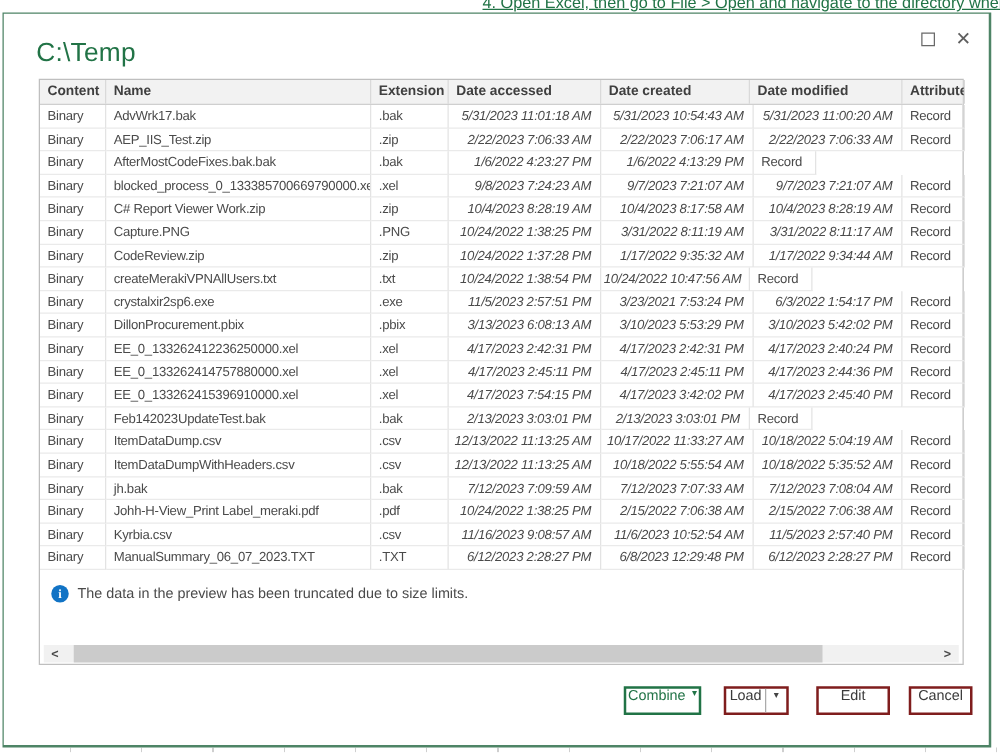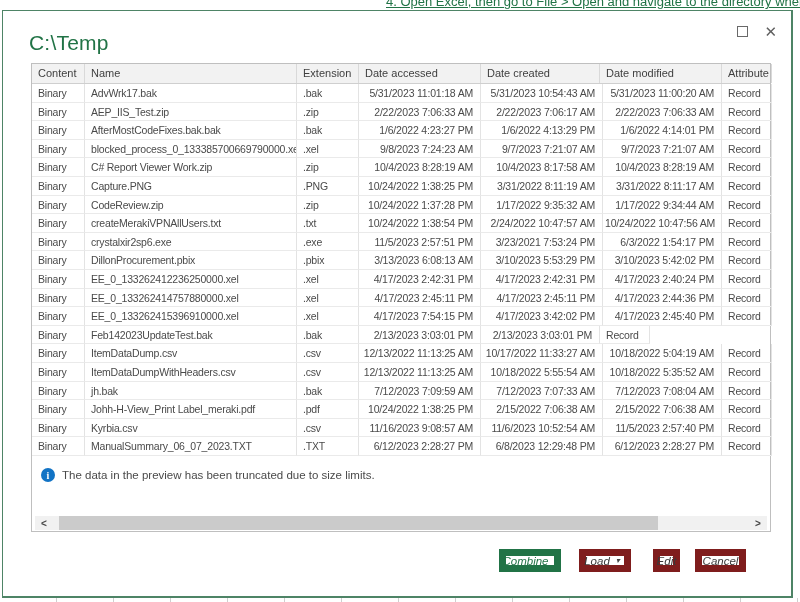--- a/index.html
+++ b/index.html
@@ -20,52 +20,52 @@
   .maxi { width:11px; height:11px; border:1px solid #696969; display:inline-block; }
   .close-x { font-size:15px; color:#5f5f5f; line-height:1; cursor:default; }
   .dlg-title { position:absolute; left:26px; top:20px; font-size:21px; font-weight:300;
                color:#217346; letter-spacing:0.2px; }
 
   
   .preview { position:absolute; left:28px; top:52px; width:740px; height:469px;
              border:1px solid #bfbfbf; background:#fff; }
   .thead, .trow { display:flex; width:100%; }
   .thead { height:20px; background:#f2f2f2; border-bottom:1px solid #cfcfcf; }
-  .hcell { font-size:11px; font-weight:normal; color:#3f3f3f; padding:3px 4px 0 6px;
+  .hcell { font-size:11px; font-weight:bold; color:#3f3f3f; padding:3px 4px 0 6px;
            border-right:1px solid #d9d9d9; white-space:nowrap; overflow:hidden; }
   .trow { height:18.6px; }
   .cell { font-size:10.5px; letter-spacing:-0.2px; color:#4a4a4a; padding:3px 6px 0 6px;
           border-right:1px solid #e3e3e3; border-bottom:1px solid #eaeaea;
           white-space:nowrap; overflow:hidden; }
-  .datec { text-align:right; padding-right:7px; padding-left:2px; }
+  .datec { text-align:right; font-style:italic; padding-right:7px; padding-left:2px; }
 
   .info-row { position:absolute; left:9px; top:404px; display:flex; align-items:center; gap:7px; }
   .info-icon { width:14px; height:14px; border-radius:50%; background:#1173c5; color:#fff;
                font-size:10px; font-weight:bold; font-family:"Liberation Serif",serif;
                display:flex; align-items:center; justify-content:center; flex:0 0 14px; }
   .info-text { font-size:11.5px; color:#4a4a4a; }
 
   .hscroll { position:absolute; left:3px; right:3px; bottom:1px; height:14px;
              background:#f1f1f1; display:flex; align-items:stretch; }
   .scroll-arrow { flex:0 0 18px; display:flex; align-items:center; justify-content:center;
                   font-size:10px; font-weight:bold; color:#474747; }
   .scroll-track { flex:1; position:relative; }
   .scroll-thumb { position:absolute; left:6px; top:0; bottom:0; width:86%; background:#cbcbcb; }
 
   
   .btn-row { position:absolute; left:496px; top:538px; display:flex; align-items:center; }
-  .btn { height:23px; background:#fff; border:7px solid #7f1d1d; color:#3a3a3a;
-         font-size:11.5px; display:flex; align-items:center; justify-content:center; cursor:default;font-style:italic; }
+  .btn { height:23px; background:#fff; border:2px solid #7f1d1d; color:#3a3a3a;
+         font-size:11.5px; display:flex; align-items:flex-start; justify-content:center; cursor:default; }
   .btn-combine { width:62px; border-color:#217346; color:#217346; margin-right:18px; gap:5px; }
   .btn-load-group { width:52px; margin-right:22px; padding:0; }
   .load-main { flex:1; text-align:center; }
   .load-sep { width:1px; align-self:stretch; background:#ababab; }
   .load-arrow { flex:0 0 16px; text-align:center; font-size:8px; color:#444; }
   .caret { font-size:8px; line-height:1; }
-  .btn-edit { width:27px; margin-right:15px; }
+  .btn-edit { width:59px; margin-right:15px; }
   .btn-cancel { width:51px; }
 </style>
 </head>
 <body>
 
 <div class="stage">
 
   <div class="bg-top-text">4. Open Excel, then go to File &gt; Open and navigate to the directory where you</div>
   <div class="bg-bottom-grid"></div>
 
@@ -106,21 +106,20 @@
             <div class="cell datec" style="flex: 0 0 122px; text-align: right;">2/22/2023 7:06:17 AM</div>
             <div class="cell datec" style="flex: 0 0 119px;">2/22/2023 7:06:33 AM</div>
             <div class="cell" style="flex: 0 0 50px;">Record</div>
           </div>
           <div class="trow">
             <div class="cell" style="flex: 0 0 53px;">Binary</div>
             <div class="cell" style="flex: 0 0 212px;">AfterMostCodeFixes.bak.bak</div>
             <div class="cell" style="flex: 0 0 62px;">.bak</div>
             <div class="cell datec" style="flex: 0 0 122px;">1/6/2022 4:23:27 PM</div>
             <div class="cell datec" style="flex: 0 0 122px;">1/6/2022 4:13:29 PM</div>
-            <div class="cell datec" style="flex: 0 0 119px;">1/6/2022 4:14:01 PM</div>
             <div class="cell" style="flex: 0 0 50px;">Record</div>
           </div>
           <div class="trow">
             <div class="cell" style="flex: 0 0 53px;">Binary</div>
             <div class="cell" style="flex: 0 0 212px;">blocked_process_0_133385700669790000.xel</div>
             <div class="cell" style="flex: 0 0 62px;">.xel</div>
             <div class="cell datec" style="flex: 0 0 122px;">9/8/2023 7:24:23 AM</div>
             <div class="cell datec" style="flex: 0 0 122px;">9/7/2023 7:21:07 AM</div>
             <div class="cell datec" style="flex: 0 0 119px;">9/7/2023 7:21:07 AM</div>
             <div class="cell" style="flex: 0 0 50px;">Record</div>
@@ -150,21 +149,20 @@
             <div class="cell datec" style="flex: 0 0 122px;">10/24/2022 1:37:28 PM</div>
             <div class="cell datec" style="flex: 0 0 122px;">1/17/2022 9:35:32 AM</div>
             <div class="cell datec" style="flex: 0 0 119px;">1/17/2022 9:34:44 AM</div>
             <div class="cell" style="flex: 0 0 50px;">Record</div>
           </div>
           <div class="trow">
             <div class="cell" style="flex: 0 0 53px;">Binary</div>
             <div class="cell" style="flex: 0 0 212px;">createMerakiVPNAllUsers.txt</div>
             <div class="cell" style="flex: 0 0 62px;">.txt</div>
             <div class="cell datec" style="flex: 0 0 122px;">10/24/2022 1:38:54 PM</div>
-            <div class="cell datec" style="flex: 0 0 122px;">2/24/2022 10:47:57 AM</div>
             <div class="cell datec" style="flex: 0 0 119px;">10/24/2022 10:47:56 AM</div>
             <div class="cell" style="flex: 0 0 50px;">Record</div>
           </div>
           <div class="trow">
             <div class="cell" style="flex: 0 0 53px;">Binary</div>
             <div class="cell" style="flex: 0 0 212px;">crystalxir2sp6.exe</div>
             <div class="cell" style="flex: 0 0 62px;">.exe</div>
             <div class="cell datec" style="flex: 0 0 122px;">11/5/2023 2:57:51 PM</div>
             <div class="cell datec" style="flex: 0 0 122px;">3/23/2021 7:53:24 PM</div>
             <div class="cell datec" style="flex: 0 0 119px;">6/3/2022 1:54:17 PM</div>

